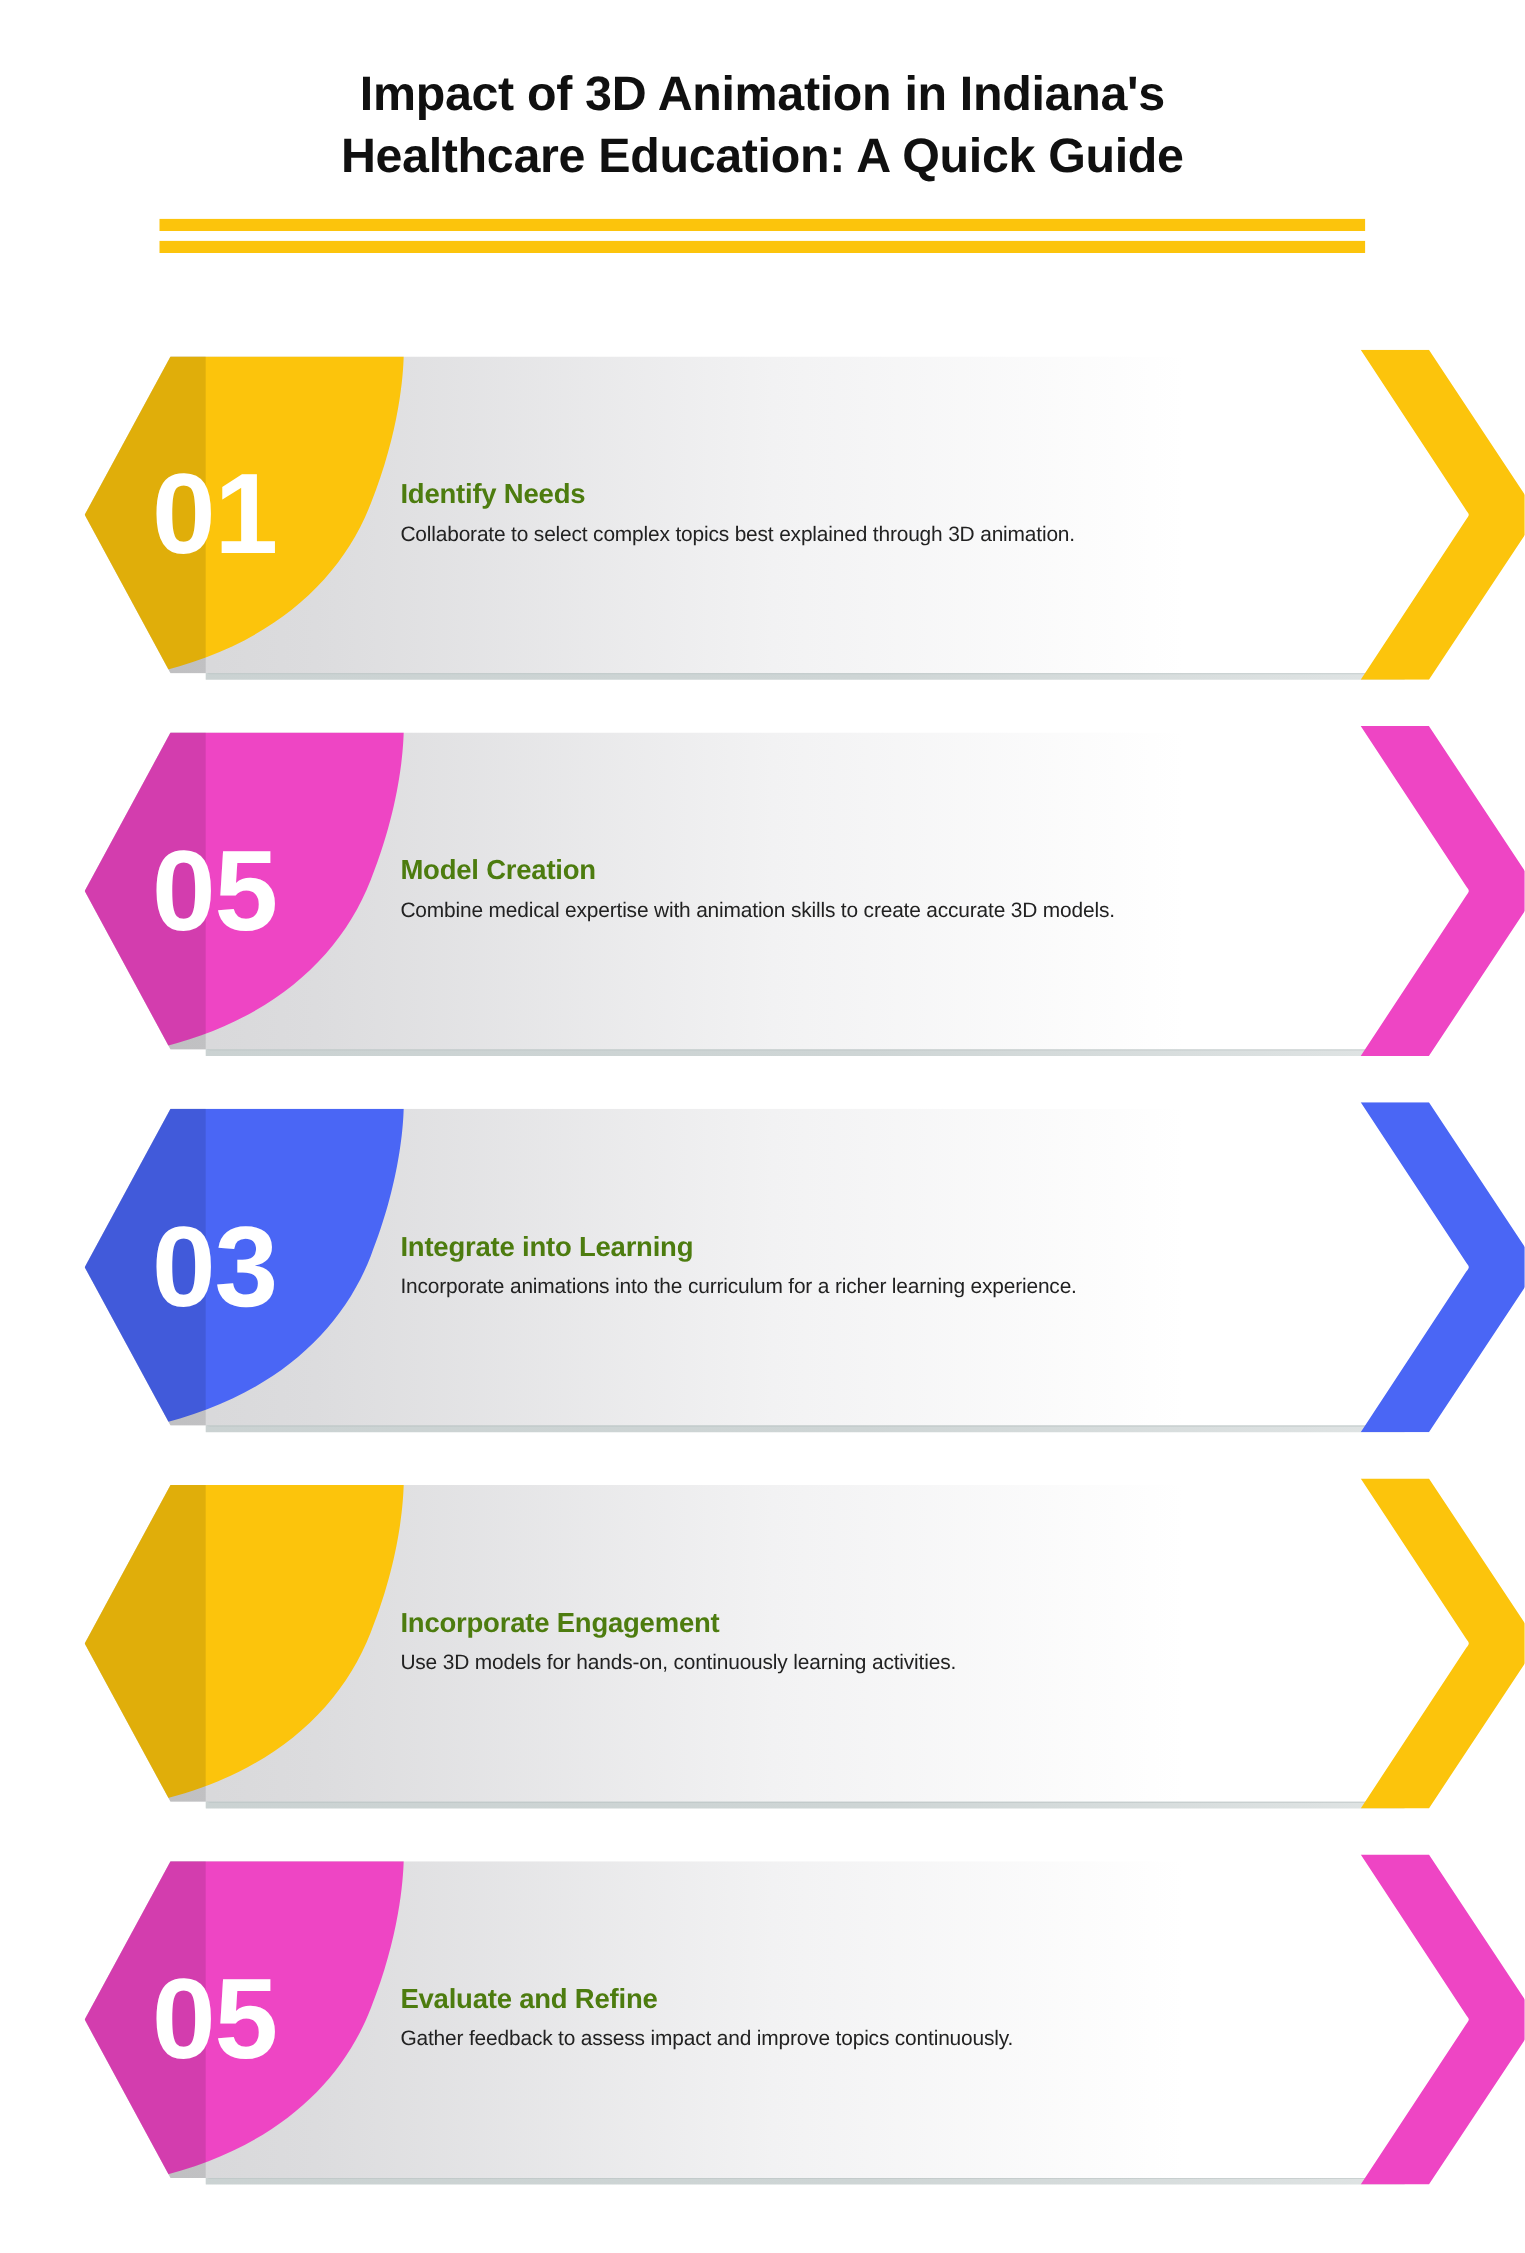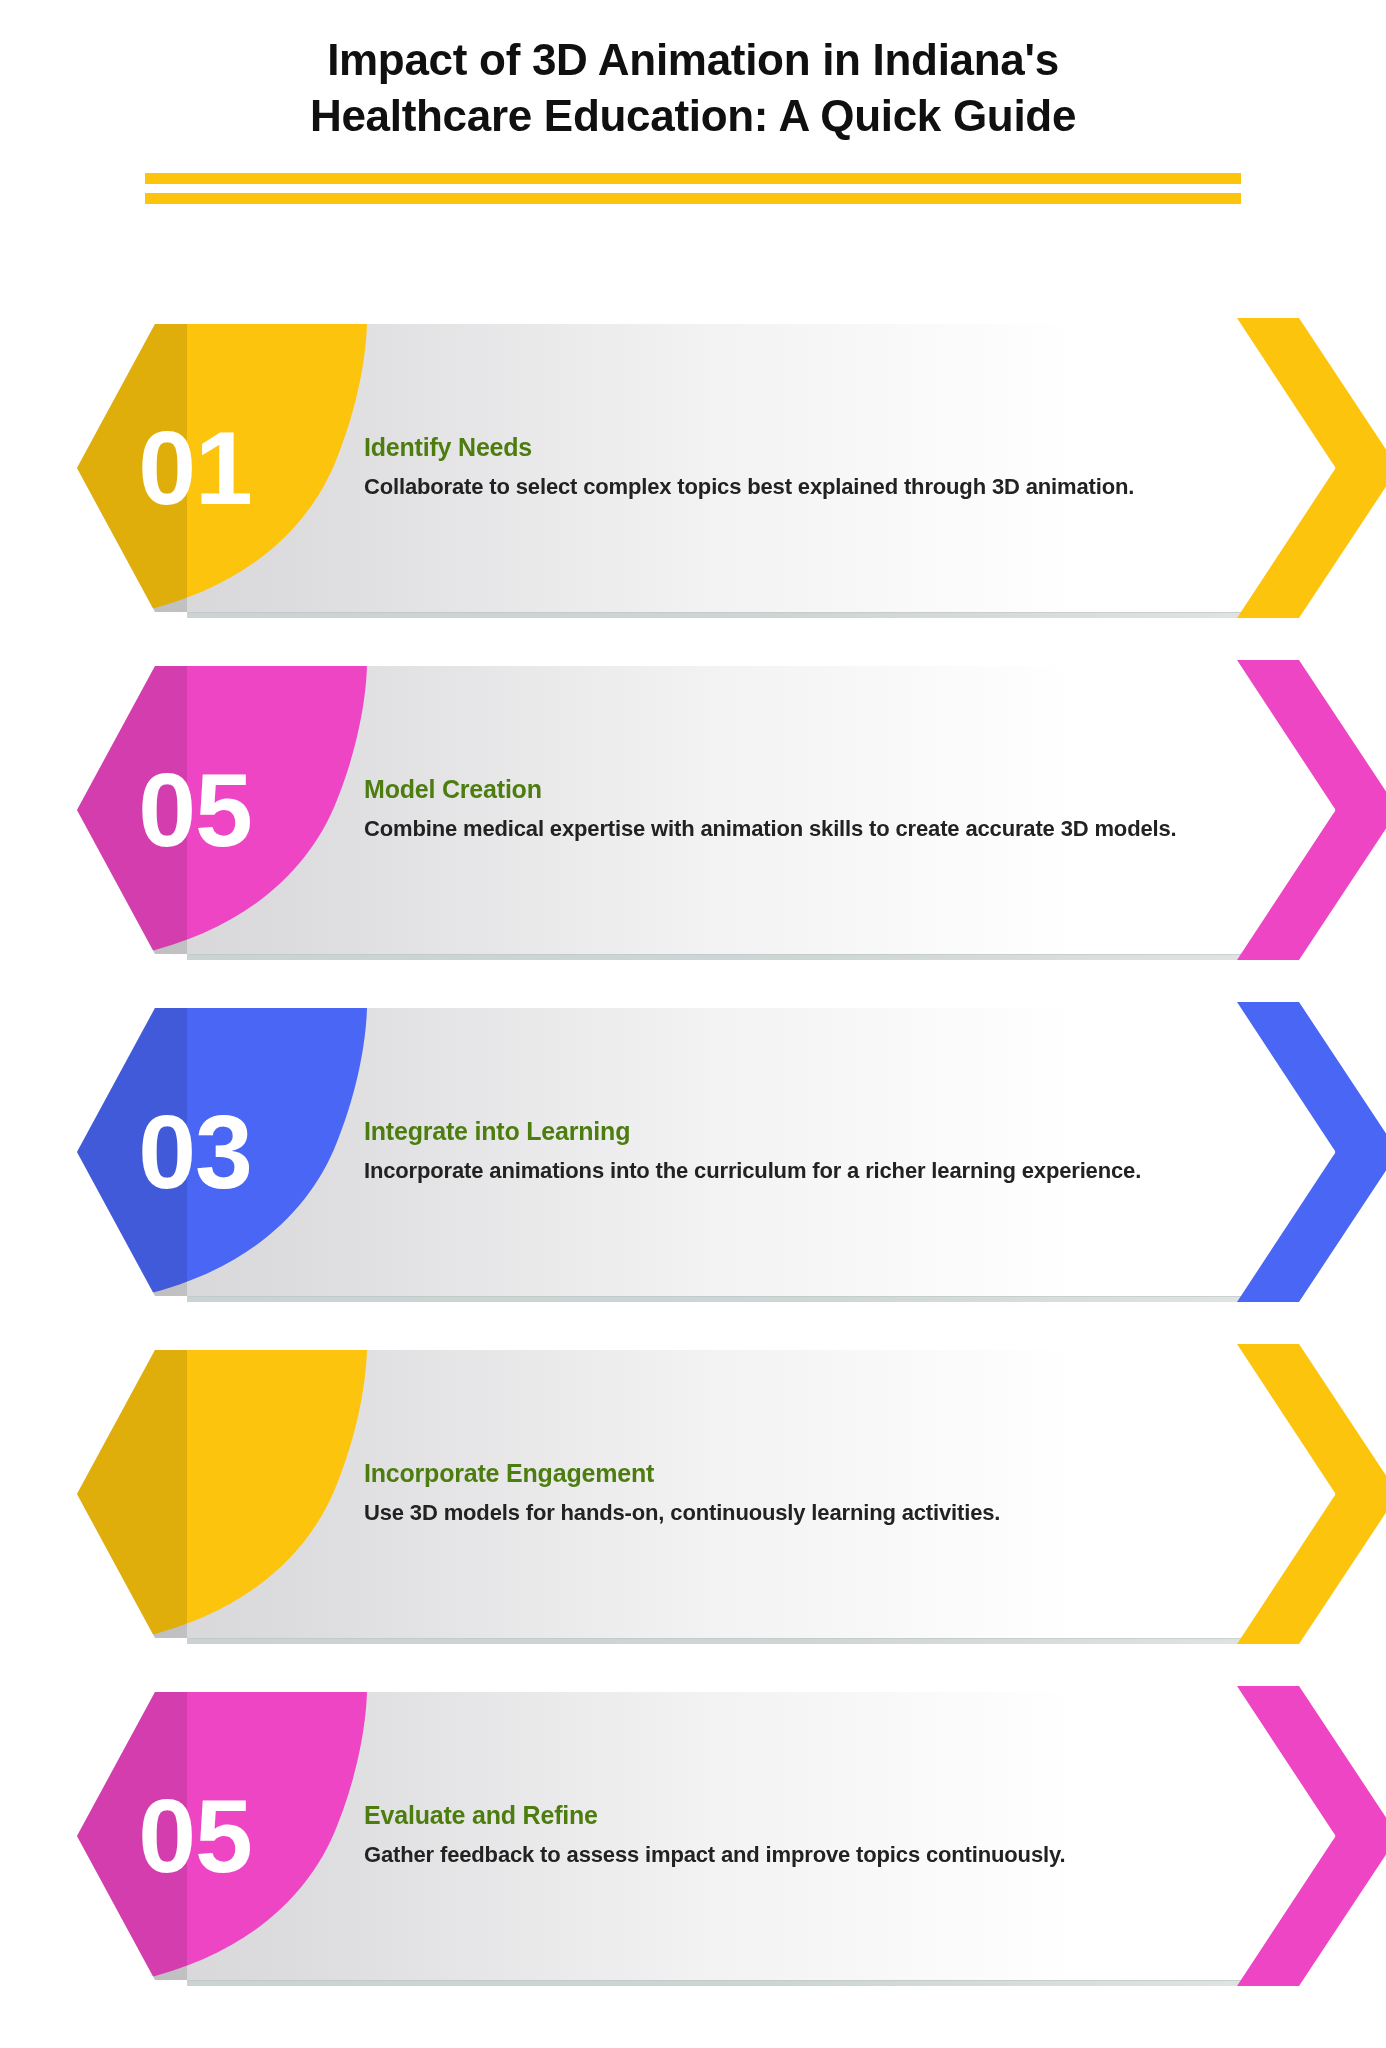--- a/index.html
+++ b/index.html
@@ -15,21 +15,21 @@
     width: 1386px;
     height: 2048px;
     background: #ffffff;
   }
 
   
   #header {
     position: absolute;
     left: 0; top: 0;
     width: 1386px;
-    padding-top: 32px;
+    padding-top: 58px;
     text-align: center;
   }
   #title {
     font-size: 44px;
     font-weight: 700;
     line-height: 1.28;
     letter-spacing: -0.3px;
     color: #101010;
     max-width: 980px;
     margin: 0 auto;
@@ -97,22 +97,22 @@
   }
   .step-title {
     font-size: 25px;
     font-weight: 700;
     color: #4d7c0f;
     letter-spacing: -0.2px;
     margin-bottom: 9px;
     font-family: "Liberation Sans", sans-serif;
   }
   .step-desc {
-    font-size: 22px;
-    font-weight: 700;
+    font-size: 19px;
+    font-weight: 400;
     color: #222222;
     line-height: 1.42;
     letter-spacing: -0.15px;
     font-family: "Liberation Sans", sans-serif;
   }
 </style>
 </head>
 <body>
 
 <div id="page">

